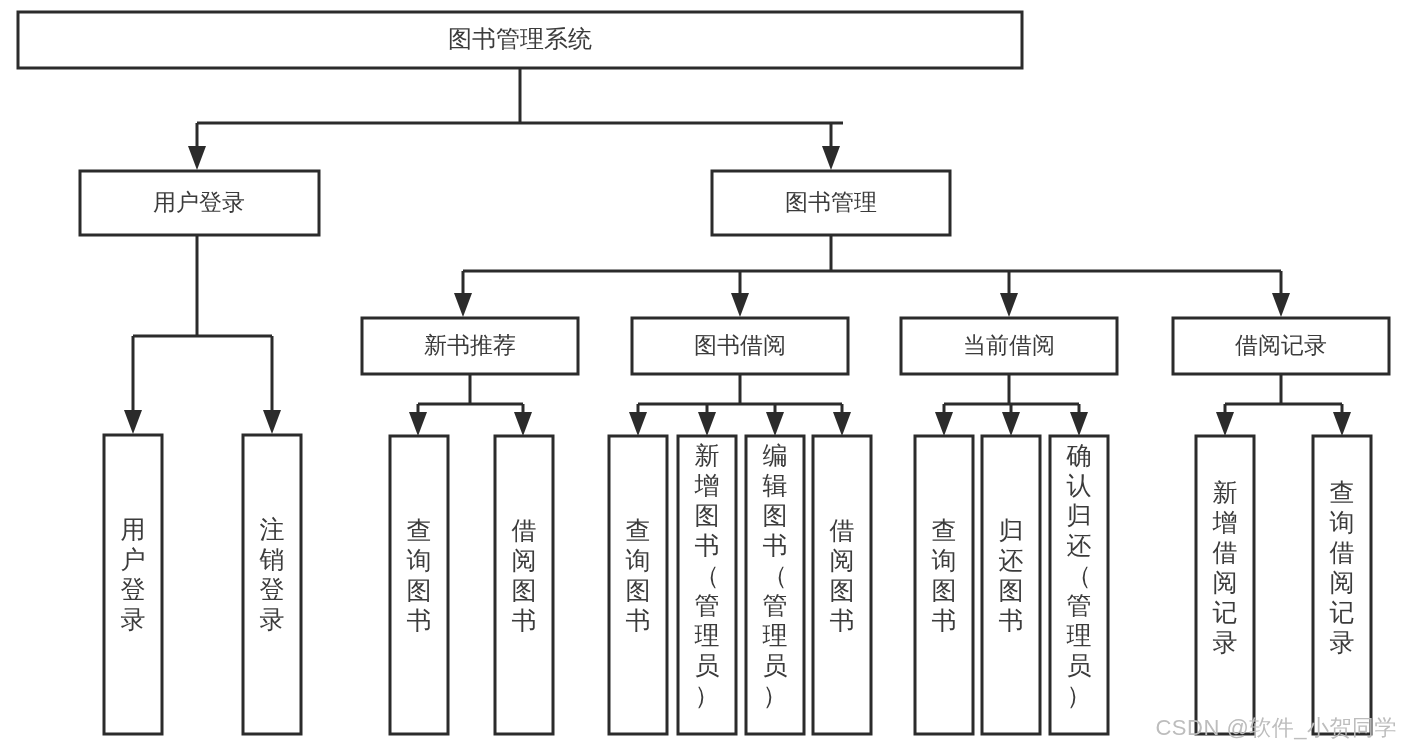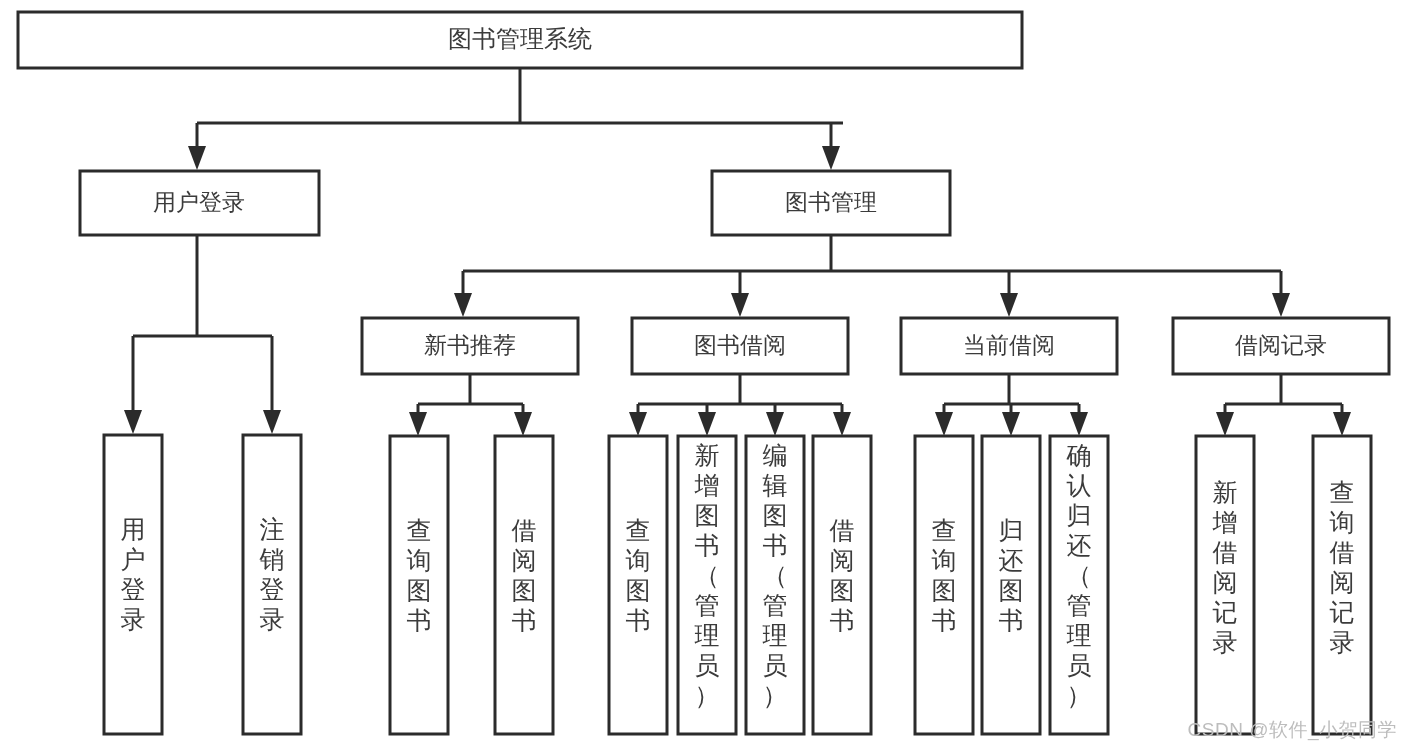--- a/index.html
+++ b/index.html
@@ -54,21 +54,21 @@
     font-family: "Liberation Sans", sans-serif;
     font-size: 25px;
     fill: #3b3b3b;
     text-anchor: middle;
   }
   .watermark {
     position: absolute;
     right: 8px;
     bottom: 4px;
     font-family: "Liberation Sans", sans-serif;
-    font-size: 19px;
+    font-size: 22px;
     color: #bdbdbd;
     letter-spacing: 0.5px;
     white-space: nowrap;
     user-select: none;
   }
 </style>
 </head>
 <body>
 
 <div id="diagram-root">

